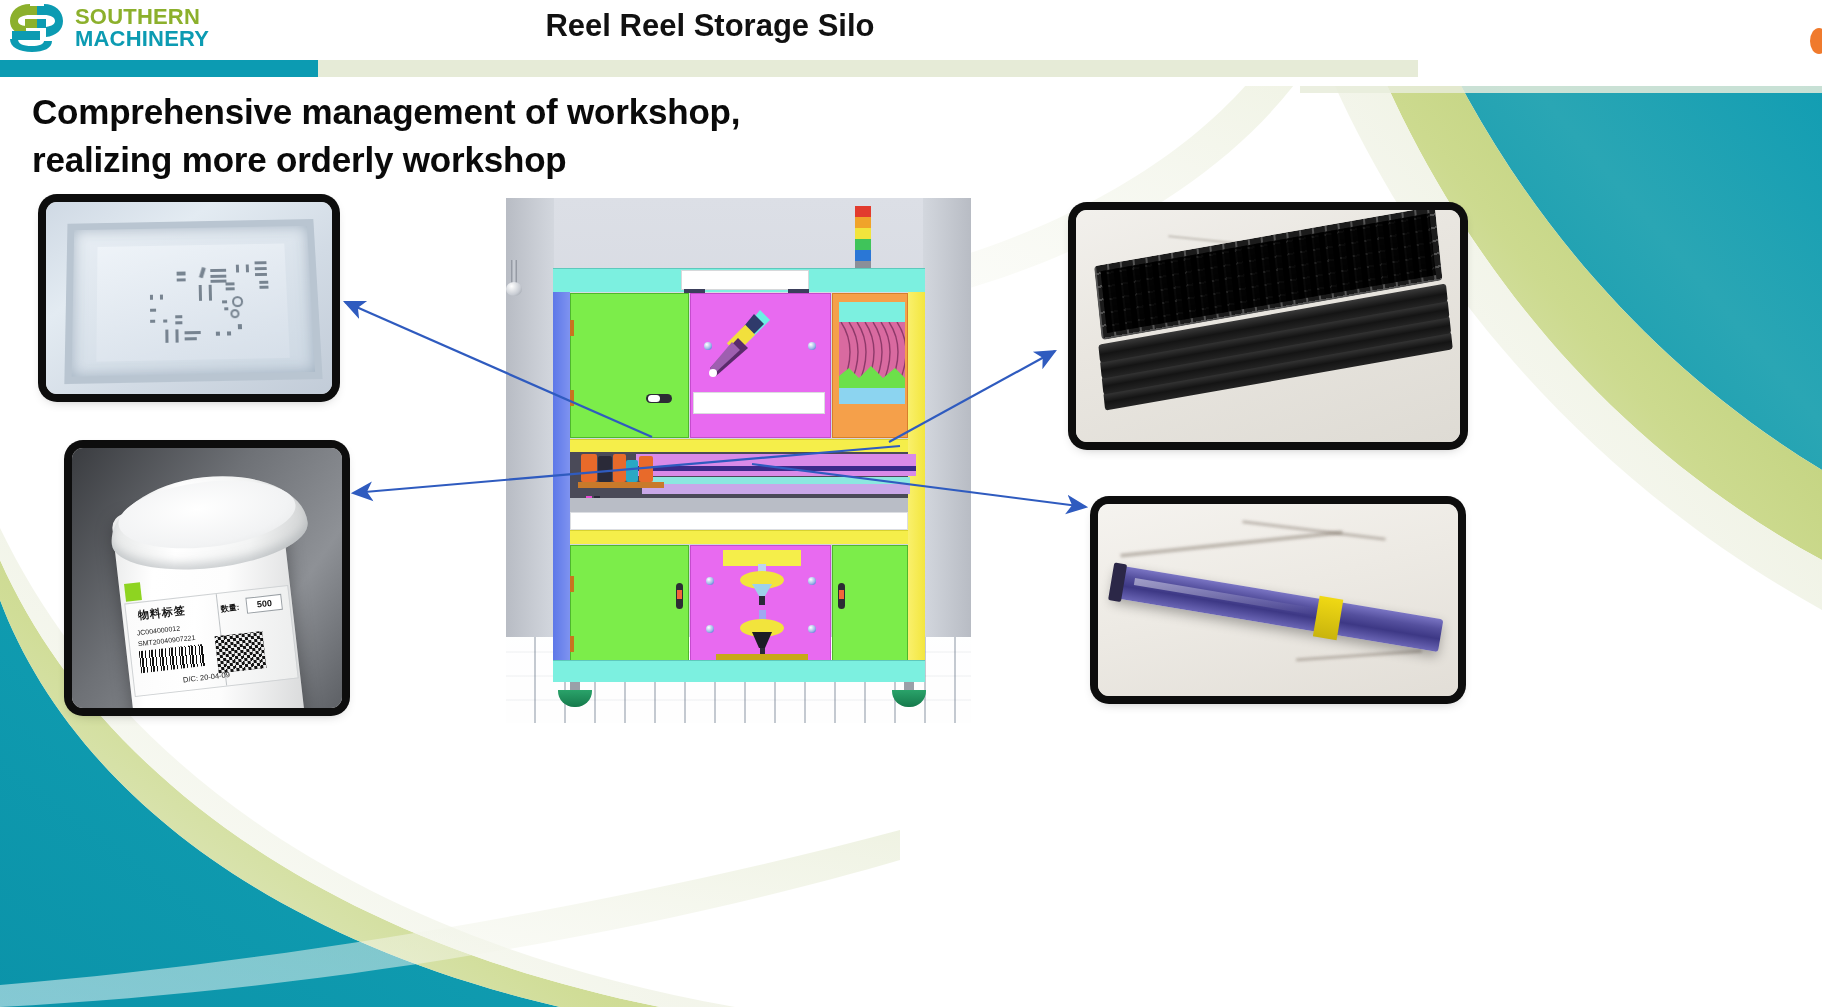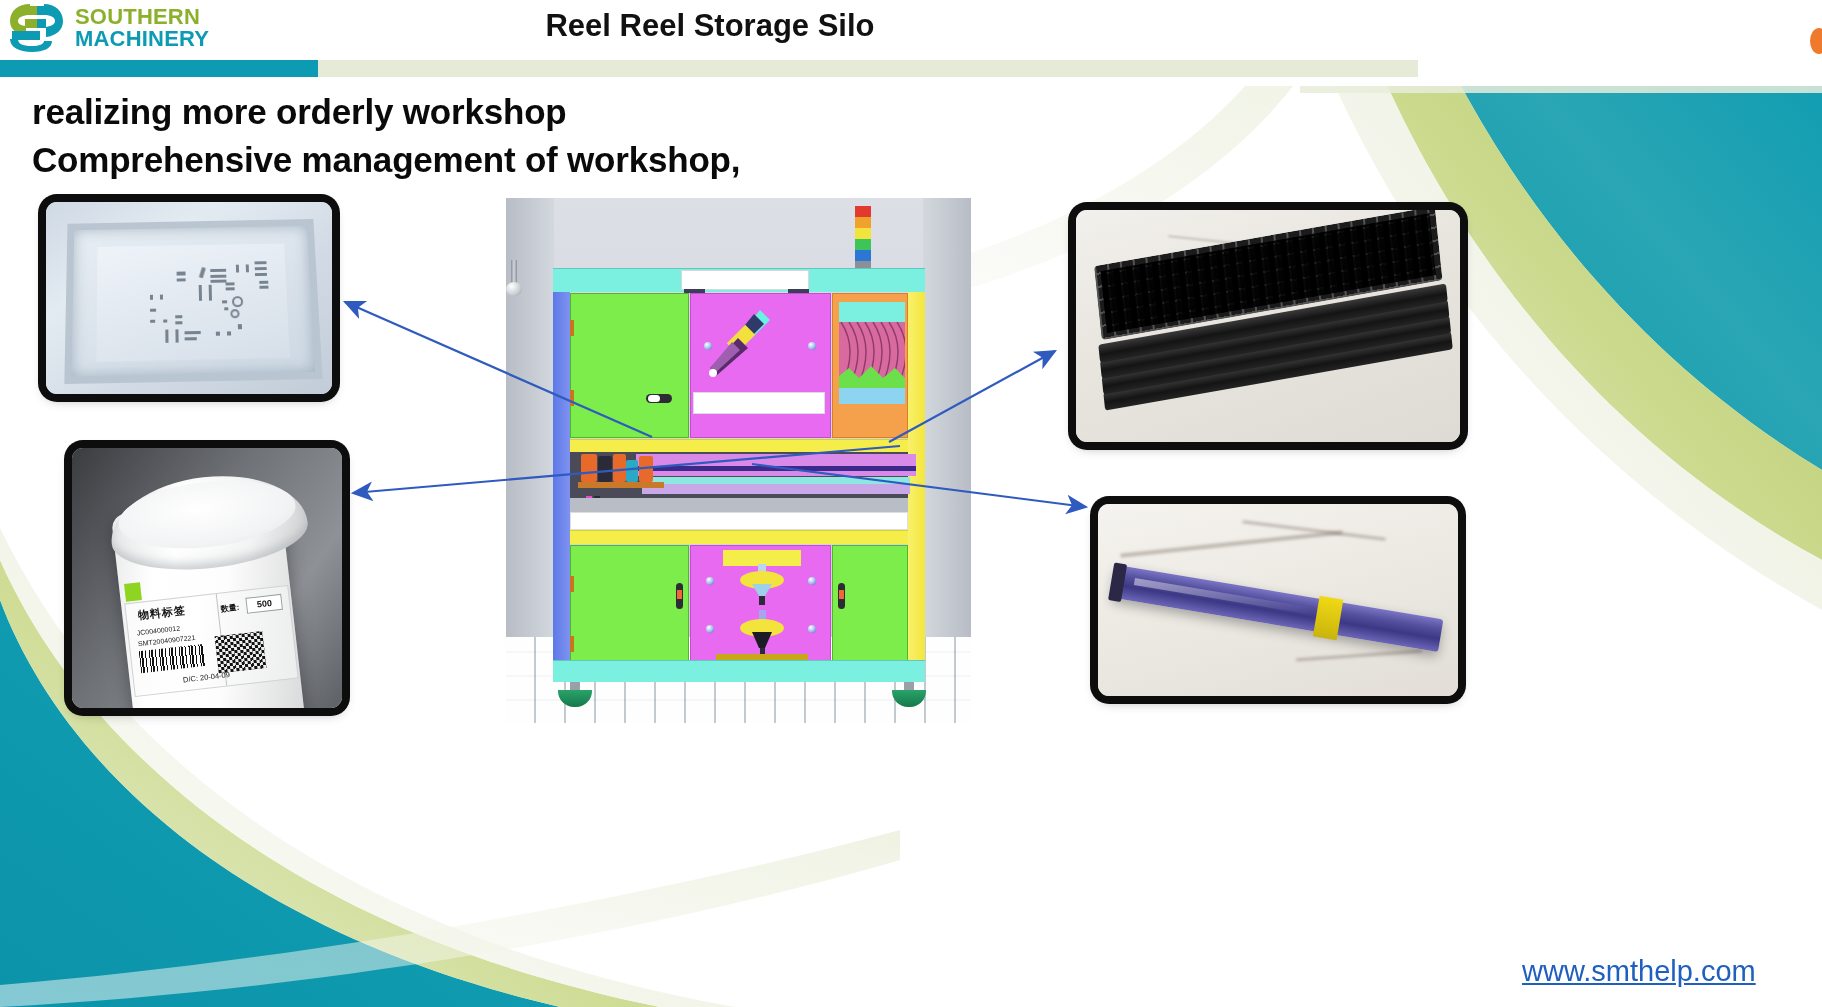--- a/index.html
+++ b/index.html
@@ -408,22 +408,22 @@
     </svg>
     <div class="logo-text">
       <div class="logo-l1">SOUTHERN</div>
       <div class="logo-l2">MACHINERY</div>
     </div>
   </div>
 
   <div class="slide-title">Reel Reel Storage Silo</div>
 
   <div class="headline">
+    <span>Comprehensive management of workshop,</span>
     <span>realizing more orderly workshop</span>
-    <span>Comprehensive management of workshop,</span>
   </div>
 
   <div class="photo" id="photo-stencil">
     <div class="inner">
       <div class="stencil-bg"></div>
       <div class="stencil-frame-outer">
         <div class="stencil-foil">
           <div class="ap" style="left:42%;top:24%;width:9px;height:4px;"></div>
           <div class="ap" style="left:42%;top:30%;width:9px;height:3px;"></div>
           <div class="ap" style="left:55%;top:20%;width:4px;height:11px;transform:rotate(18deg);"></div>
@@ -644,17 +644,16 @@
       <marker id="ah" markerWidth="11" markerHeight="11" refX="9" refY="5.5" orient="auto" markerUnits="strokeWidth">
         <path d="M0,1 L10,5.5 L0,10 L2.6,5.5 Z" fill="#2f5bbf"></path>
       </marker>
     </defs>
     <line x1="652" y1="437" x2="345" y2="302" stroke="#2f5bbf" stroke-width="2.2" marker-end="url(#ah)"></line>
     <line x1="900" y1="446" x2="353" y2="493" stroke="#2f5bbf" stroke-width="2.2" marker-end="url(#ah)"></line>
     <line x1="889" y1="442" x2="1055" y2="351" stroke="#2f5bbf" stroke-width="2.2" marker-end="url(#ah)"></line>
     <line x1="752" y1="464" x2="1086" y2="507" stroke="#2f5bbf" stroke-width="2.2" marker-end="url(#ah)"></line>
   </svg>
 
-  <a class="footer-url">www.smthelp.com</a>
 
   <div class="corner-dot"></div>
 
 </div>
 
 </body></html>

